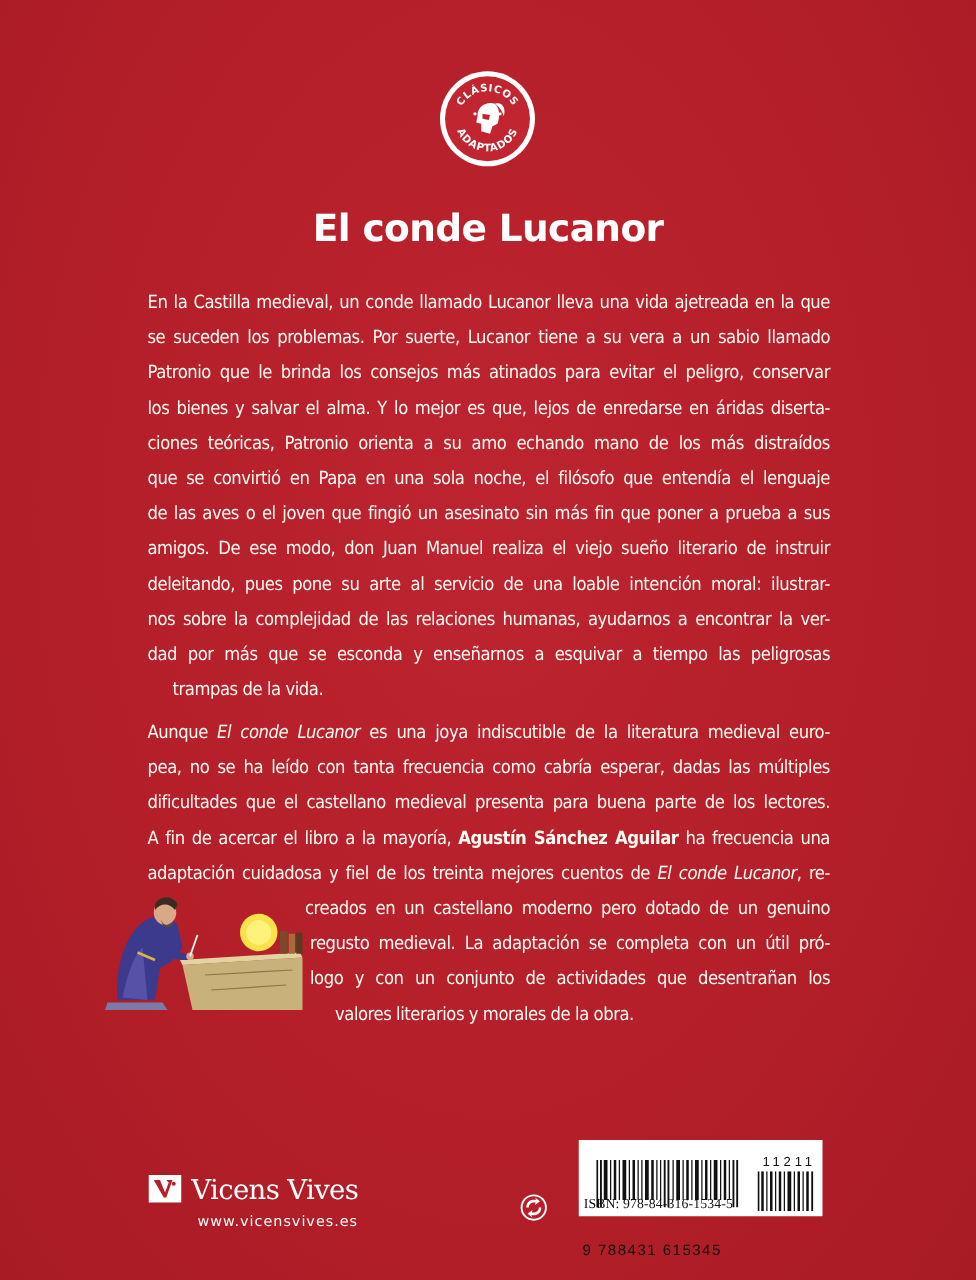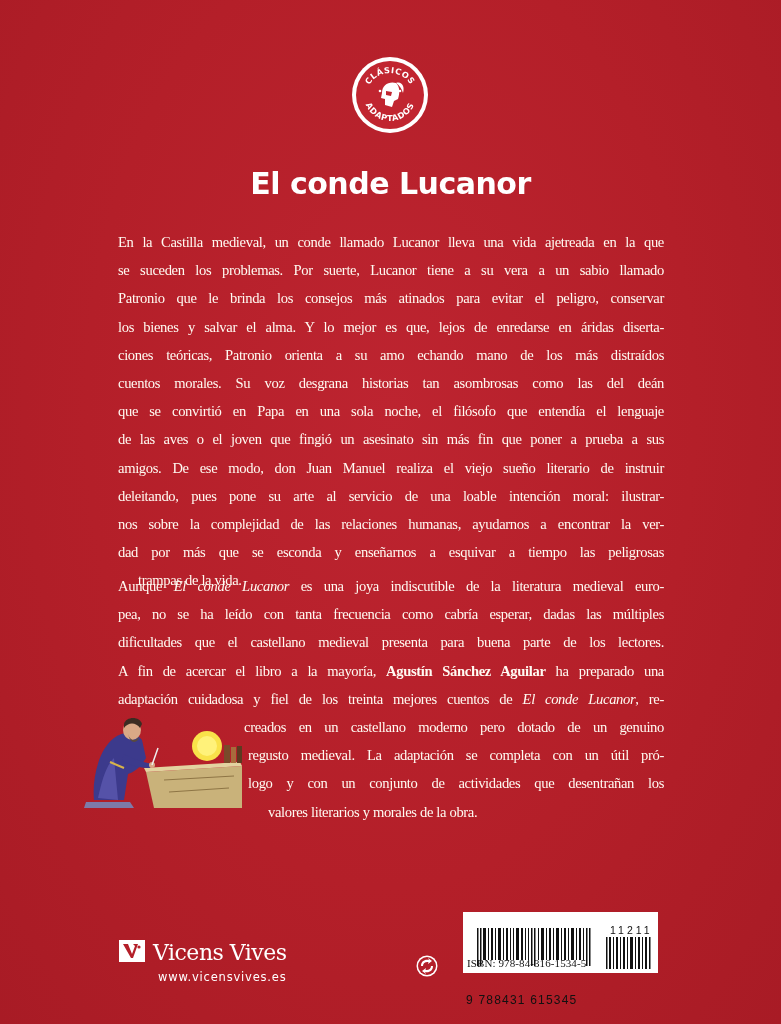--- a/index.html
+++ b/index.html
@@ -28,21 +28,21 @@
   }
   .body-text {
     position: absolute; left: 118px; width: 546px;
     font-family: "DejaVu Sans Condensed", "DejaVu Sans", sans-serif;
     font-size: 14.6px; line-height: 28.2px; text-align: justify;
     color: #fffaf2;
     letter-spacing: -0.35px;
   }
   .p1 { top: 228px; }
   .p2 { top: 572px; }
-  .line { display: block; white-space: nowrap; text-align-last: justify; text-align: justify; font-family: Liberation Serif, serif; }
+  .line { display: block; white-space: nowrap; text-align-last: justify; text-align: justify; }
   .line.last { text-align-last: left; margin-left: 20px; }
   .indent { padding-left: 126px; }
   .indent2 { padding-left: 130px; }
   em { font-style: italic; }
   b { font-weight: bold; }
   .illustration {
     position: absolute; left: 84px; top: 710px; width: 160px; height: 100px;
   }
   .publisher {
     position: absolute; left: 119px; top: 940px; display: flex; 
@@ -107,35 +107,34 @@
 </div>
 
 <div class="title">El conde Lucanor</div>
 
 <div class="body-text p1">
   <span class="line">En la Castilla medieval, un conde llamado Lucanor lleva una vida ajetreada en la que</span>
   <span class="line">se suceden los problemas. Por suerte, Lucanor tiene a su vera a un sabio llamado</span>
   <span class="line">Patronio que le brinda los consejos más atinados para evitar el peligro, conservar</span>
   <span class="line">los bienes y salvar el alma. Y lo mejor es que, lejos de enredarse en áridas diserta-</span>
   <span class="line">ciones teóricas, Patronio orienta a su amo echando mano de los más distraídos</span>
-  <span class="line">cuentos morales. Su voz desgrana historias tan asombrosas como las del deán</span>
   <span class="line">que se convirtió en Papa en una sola noche, el filósofo que entendía el lenguaje</span>
   <span class="line">de las aves o el joven que fingió un asesinato sin más fin que poner a prueba a sus</span>
   <span class="line">amigos. De ese modo, don Juan Manuel realiza el viejo sueño literario de instruir</span>
   <span class="line">deleitando, pues pone su arte al servicio de una loable intención moral: ilustrar-</span>
   <span class="line">nos sobre la complejidad de las relaciones humanas, ayudarnos a encontrar la ver-</span>
   <span class="line">dad por más que se esconda y enseñarnos a esquivar a tiempo las peligrosas</span>
   <span class="line last">trampas de la vida.</span>
 </div>
 
 <div class="body-text p2">
   <span class="line"><span>Aunque </span><em>El conde Lucanor</em><span> es una joya indiscutible de la literatura medieval euro-</span></span>
   <span class="line">pea, no se ha leído con tanta frecuencia como cabría esperar, dadas las múltiples</span>
   <span class="line">dificultades que el castellano medieval presenta para buena parte de los lectores.</span>
-  <span class="line"><span>A fin de acercar el libro a la mayoría, </span><b>Agustín Sánchez Aguilar</b><span> ha preparado una</span></span>
+  <span class="line"><span>A fin de acercar el libro a la mayoría, </span><b>Agustín Sánchez Aguilar</b><span> ha frecuencia una</span></span>
   <span class="line"><span>adaptación cuidadosa y fiel de los treinta mejores cuentos de </span><em>El conde Lucanor</em><span>, re-</span></span>
   <span class="line indent">creados en un castellano moderno pero dotado de un genuino</span>
   <span class="line indent2">regusto medieval. La adaptación se completa con un útil pró-</span>
   <span class="line indent2">logo y con un conjunto de actividades que desentrañan los</span>
   <span class="line last indent2">valores literarios y morales de la obra.</span>
 </div>
 
 <svg class="illustration" viewBox="0 0 160 100">
 
   <polygon points="62,62 158,56 158,98 70,98" fill="#c9b27a"></polygon>

